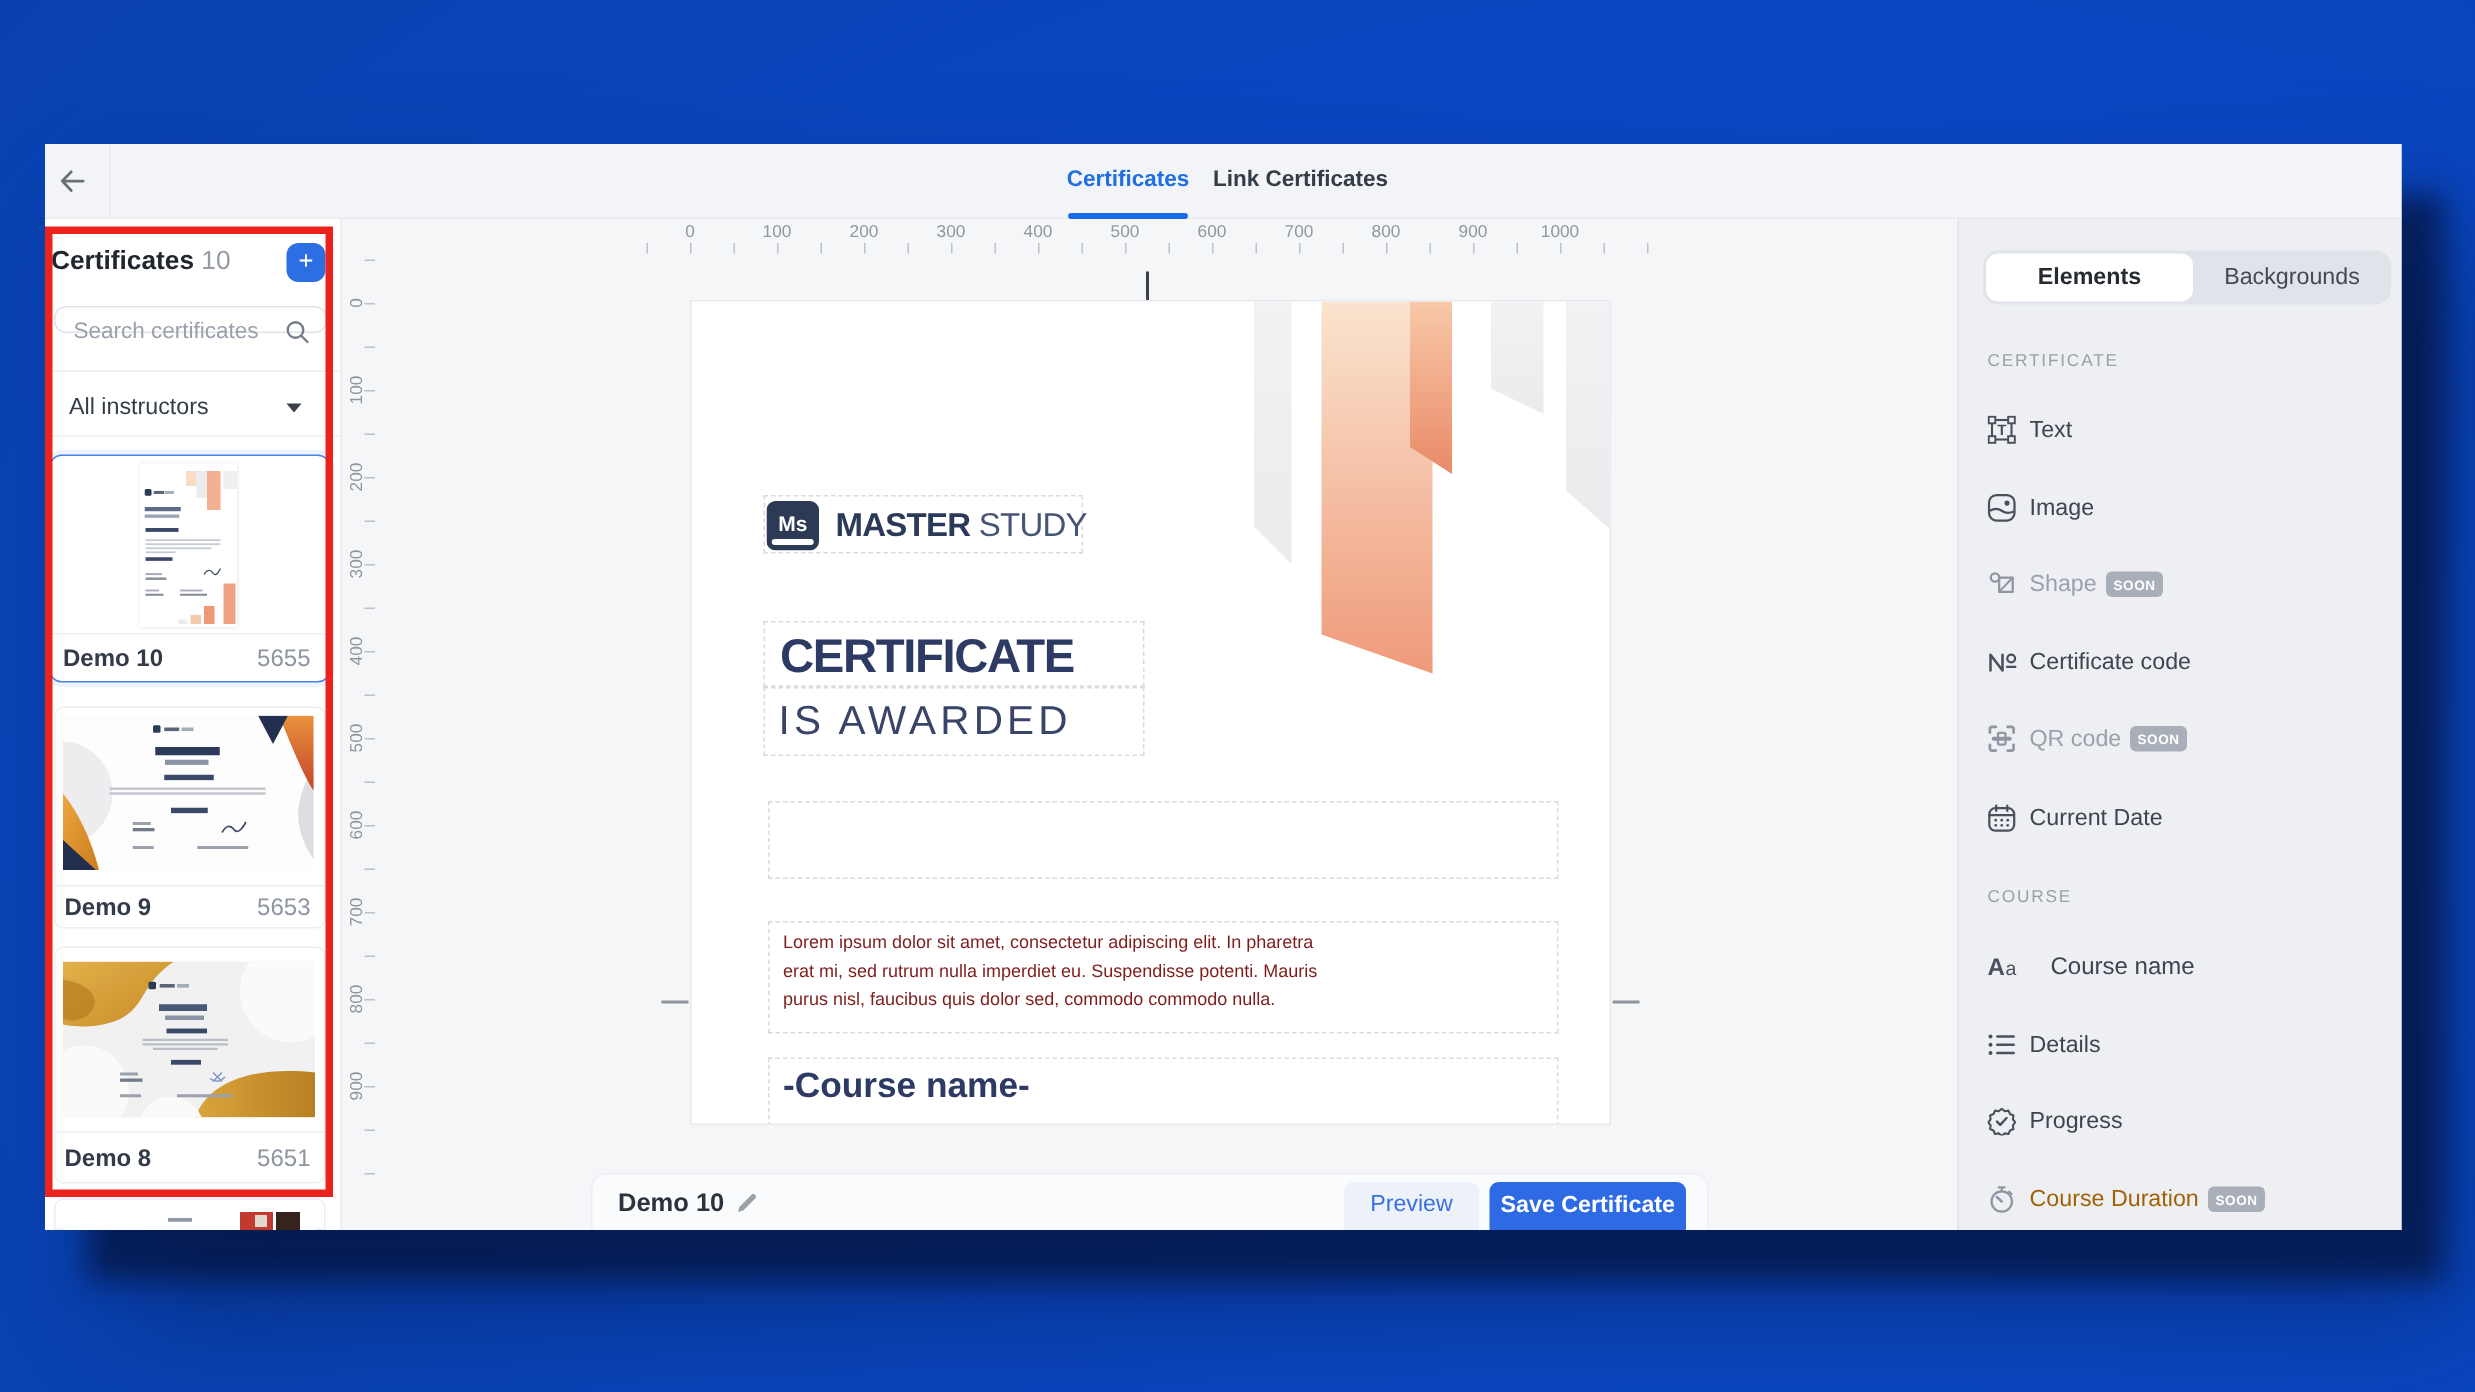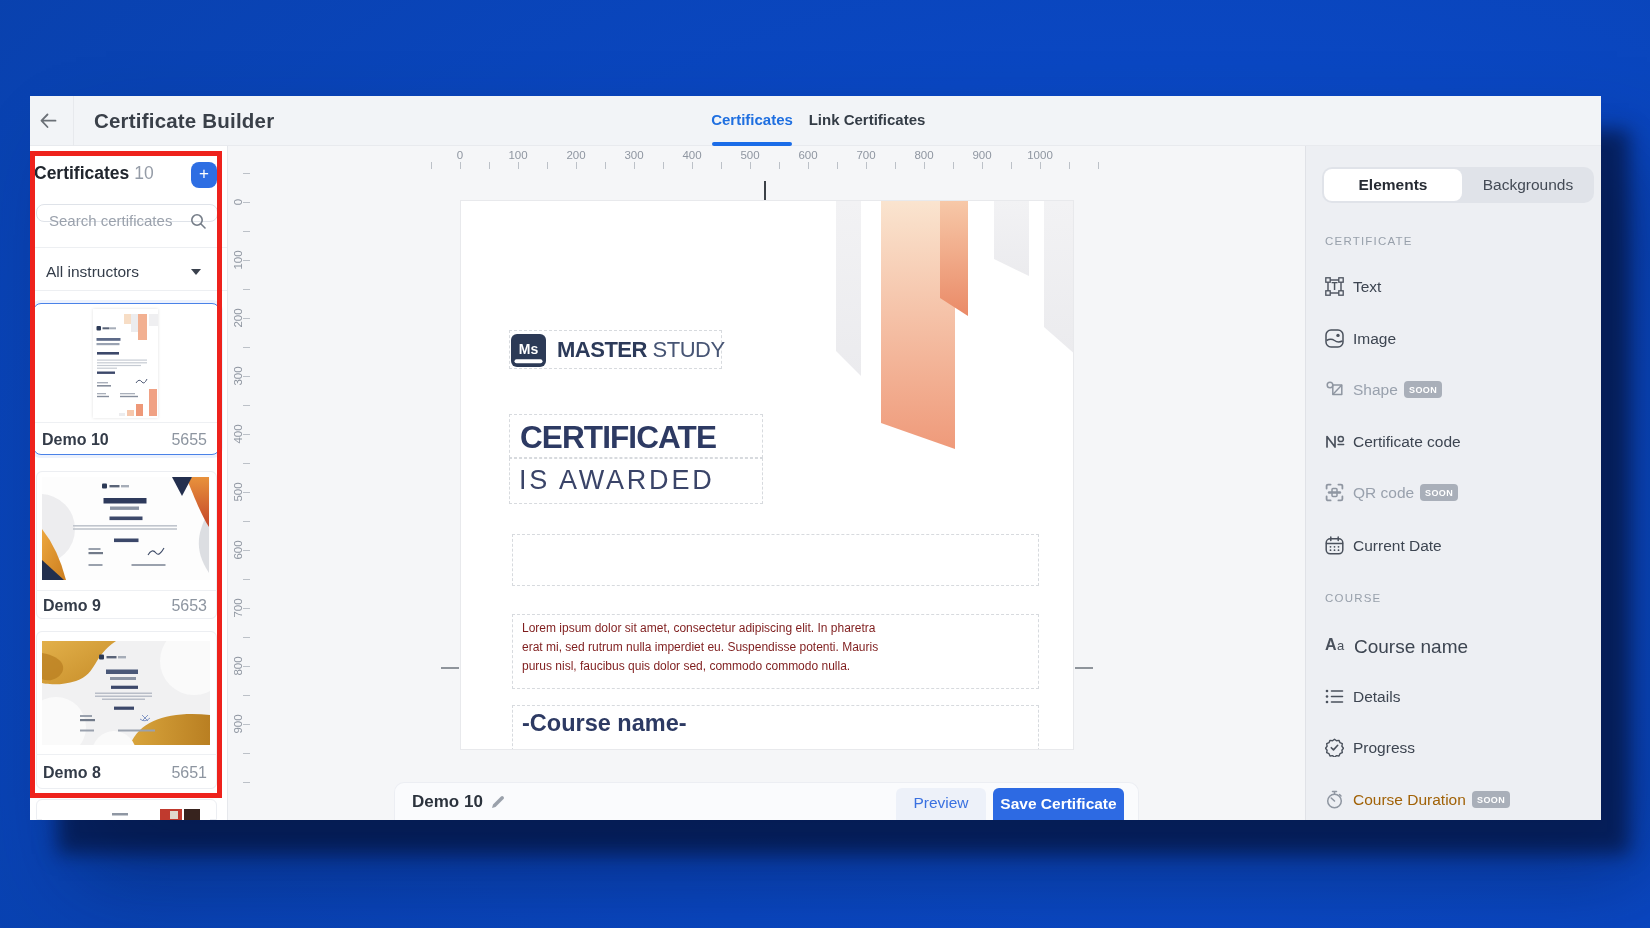--- a/index.html
+++ b/index.html
@@ -21,21 +21,20 @@
 .navy{color:#2d3a63;}
 .soon{display:inline-block;background:#a9afb9;color:#fff;font-weight:bold;font-size:9px;letter-spacing:.4px;border-radius:4px;padding:4px 5px 3px;vertical-align:2px;}
 </style></head><body>
 
 <div id="win">
 <div id="header">
 <svg class="abs" style="left:8px;top:15px" width="20" height="20" viewBox="0 0 20 20">
         <path d="M9.5 3.5 L3.5 9.7 L9.5 16 M4.2 9.7 H17.5" stroke="#6b7077" stroke-width="1.8" fill="none" stroke-linecap="round" stroke-linejoin="round"></path>
       </svg>
 <div class="abs" style="left:43px;top:0;width:1px;height:50px;background:#e7e9ed"></div>
-<div class="abs" style="left:64px;top:0;line-height:50px;font-size:20.5px;font-weight:bold;color:#3a4049;letter-spacing:.2px">Certificate Builder</div>
 <div class="abs" style="left:722px;top:0;transform:translateX(-50%);line-height:48px;font-size:15px;font-weight:bold;color:#1f6fe0">Certificates</div>
 <div class="abs" style="left:837px;top:0;transform:translateX(-50%);line-height:48px;font-size:15px;font-weight:bold;color:#343c46">Link Certificates</div>
 <div class="abs" style="left:682px;top:46px;width:80px;height:4px;border-radius:2px;background:#1b6ce8"></div>
 </div>
 <div id="leftbar">
 <div class="abs" style="left:4px;top:17px;font-size:17.5px;font-weight:bold;color:#21262e">Certificates <span style="font-weight:normal;color:#959ca7">10</span></div>
 <div class="abs" style="left:161px;top:16px;width:26px;height:26px;border-radius:8px;background:#2e6ee3;color:#fff;text-align:center;line-height:24px;font-size:17px">+</div>
 <div class="abs" style="left:6px;top:58px;width:182px;height:18px;border:1px solid #dfe3e9;border-radius:8px;background:#fff;">
         <div style="position:absolute;left:12px;top:7px;font-size:15px;color:#9aa1ac">Search certificates</div>
         <svg style="position:absolute;right:10px;top:8px" width="17" height="17" viewBox="0 0 17 17">
@@ -332,21 +331,21 @@
             <circle cx="5.5" cy="14.2" r="0.9"></circle>
             <circle cx="9.5" cy="14.2" r="0.9"></circle>
             <circle cx="13.5" cy="14.2" r="0.9"></circle>
           </g>
         </svg></div>
 <div class="abs" style="left:47px;top:391px;font-size:15.5px;color:#3d4551">Current Date</div>
 <div class="abs" style="left:19px;top:489px;width:22px;height:20px"><svg width="22" height="19" viewBox="0 0 22 19">
           <text x="0" y="15" font-size="16" font-weight="bold" font-family="Liberation Sans" fill="#4a515c">A</text>
           <text x="12" y="15" font-size="13" font-family="Liberation Sans" fill="#4a515c">a</text>
         </svg></div>
-<div class="abs" style="left:48px;top:490px;font-size:19px;color:#3d4551">Course name</div>
+<div class="abs" style="left:61px;top:490px;font-size:16px;color:#3d4551">Course name</div>
 <div class="abs" style="left:19px;top:541px;width:22px;height:20px"><svg width="19" height="19" viewBox="0 0 19 19">
           <g stroke="#4a515c" stroke-width="1.6" stroke-linecap="round">
             <path d="M6.5 4 H17.5 M6.5 9.5 H17.5 M6.5 15 H17.5"></path>
           </g>
           <g fill="#4a515c">
             <circle cx="2" cy="4" r="1.3"></circle>
             <circle cx="2" cy="9.5" r="1.3"></circle>
             <circle cx="2" cy="15" r="1.3"></circle>
           </g>
         </svg></div>

